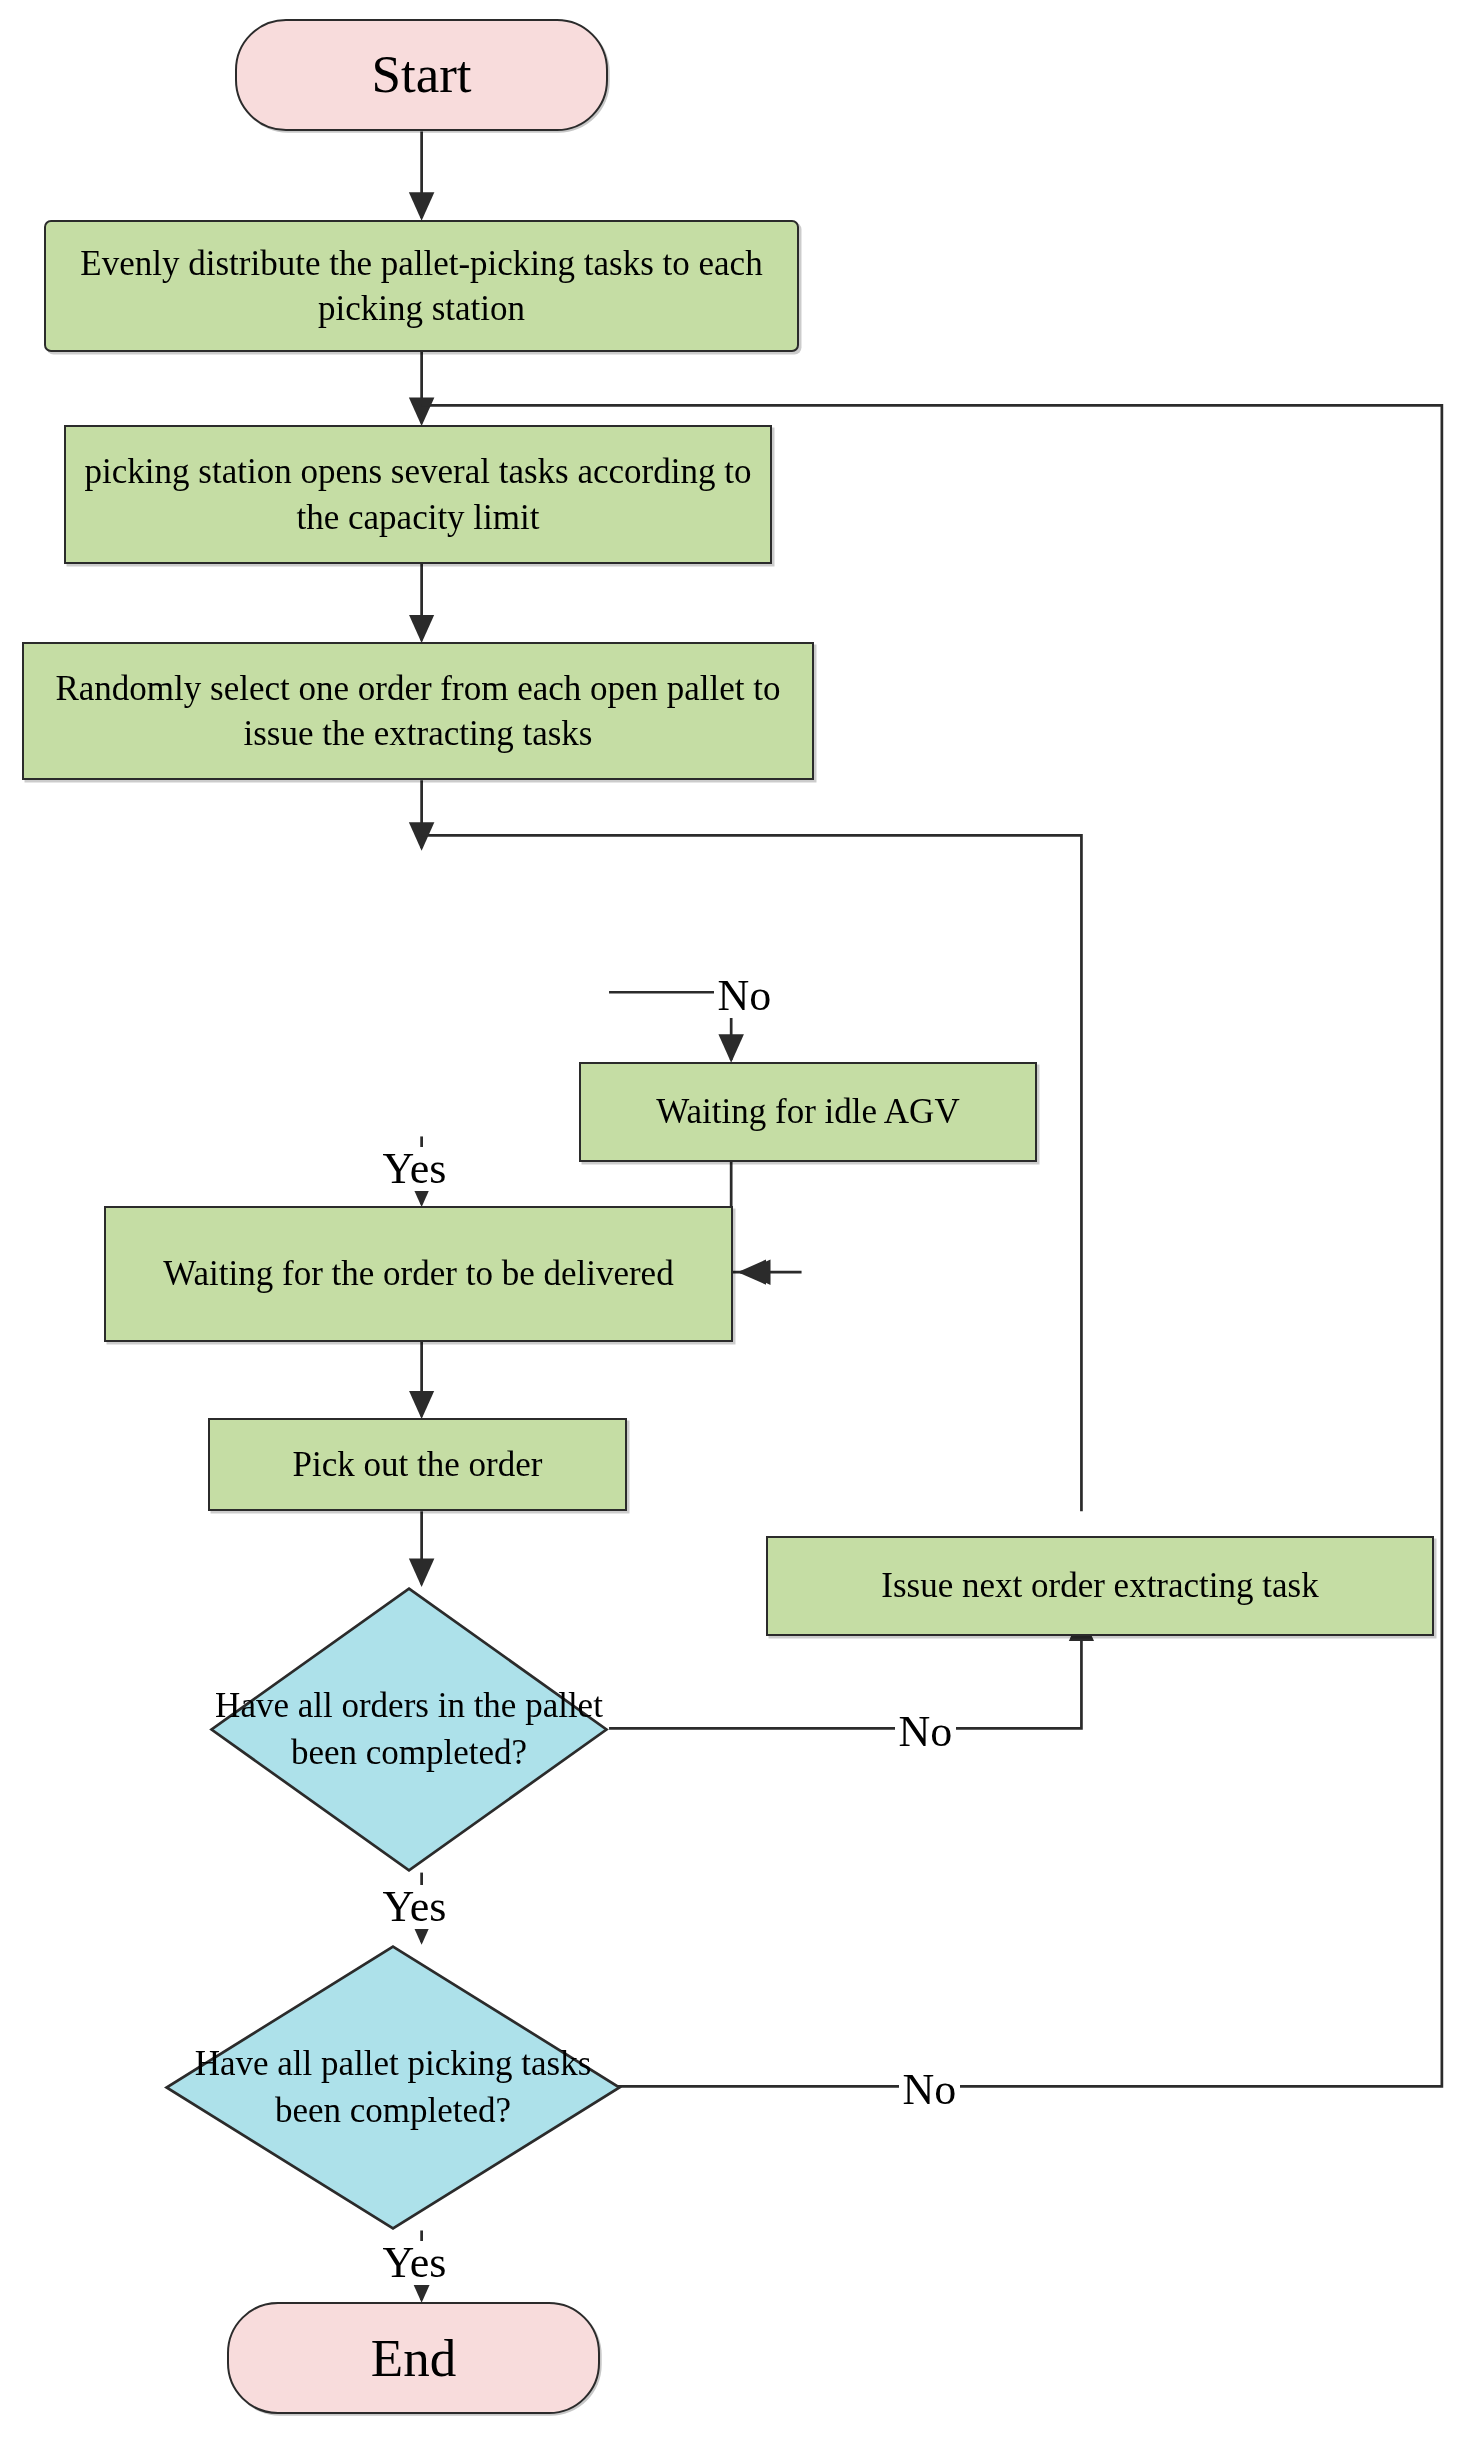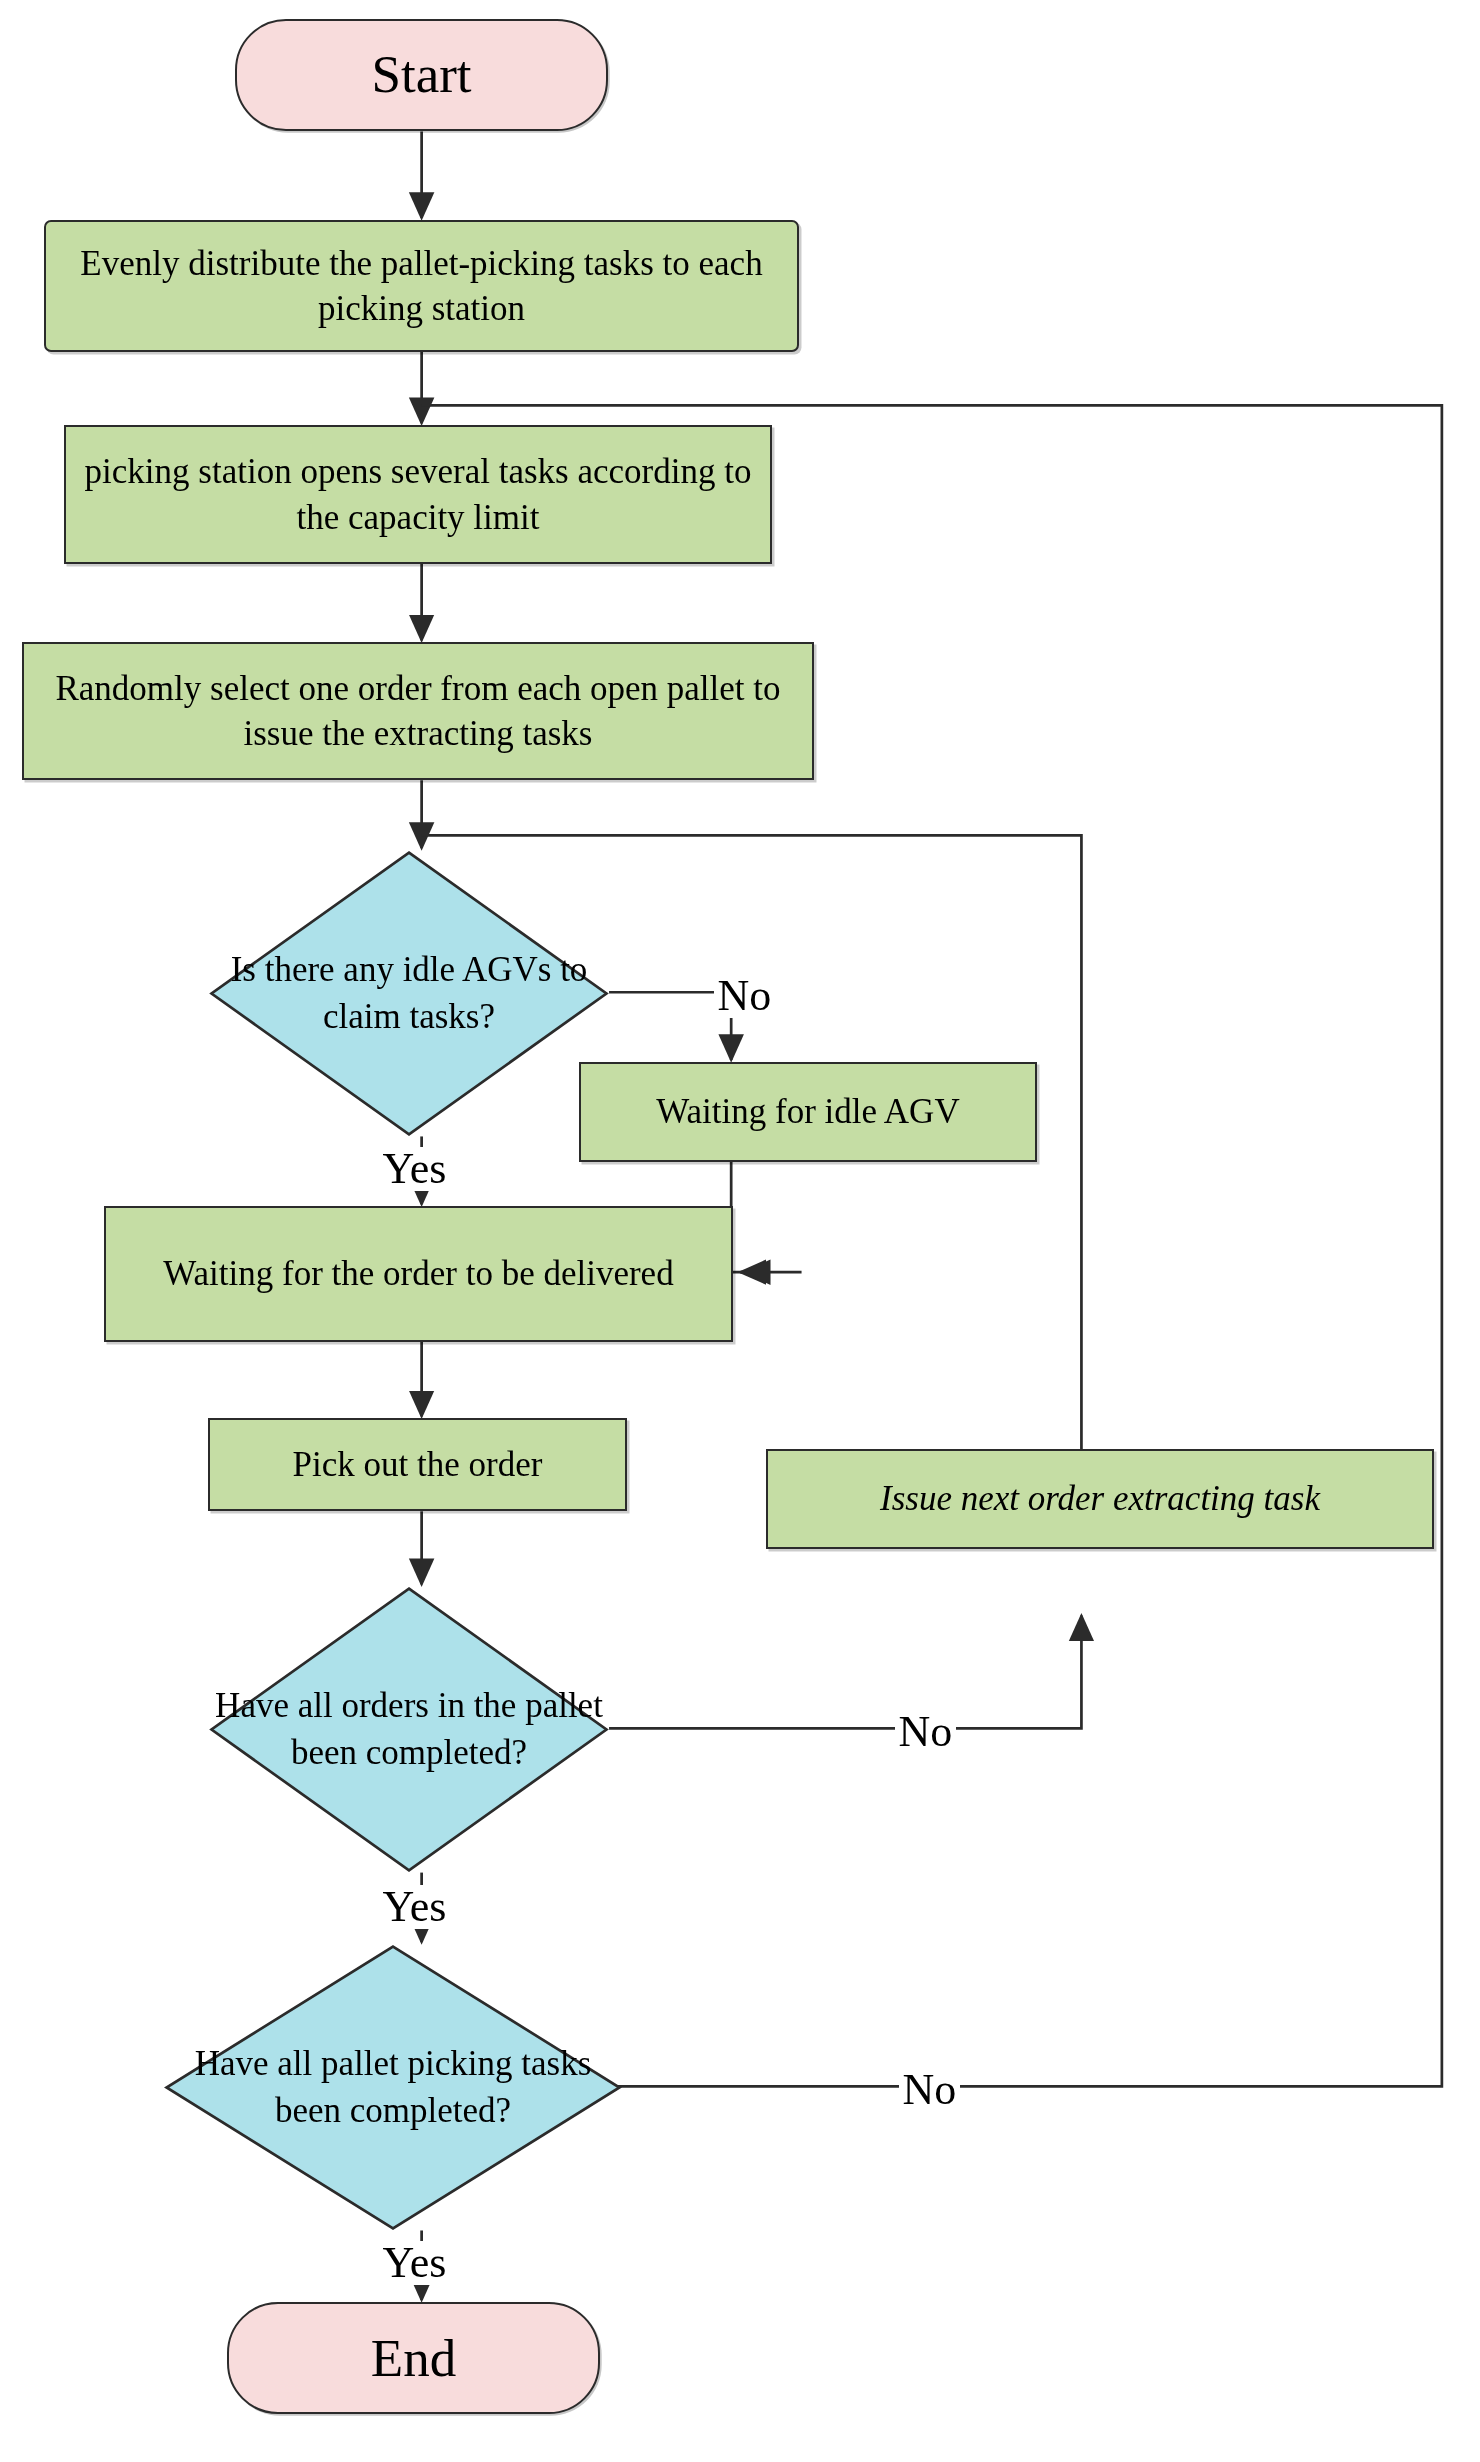--- a/index.html
+++ b/index.html
@@ -136,47 +136,41 @@
   </div>
 
   <div class="node process" style="left:64px; top:425px; width:708px; height:139px;">
     <span>picking station opens several tasks according to the capacity limit</span>
   </div>
 
   <div class="node process" style="left:22px; top:642px; width:792px; height:138px;">
     <span>Randomly select one order from each open pallet  to issue  the extracting tasks</span>
   </div>
 
-  <div class="decision-wrap" style="left:209px; top:850px; width:400px; height:287px;">
-    <svg class="decision-shape" viewBox="0 0 472 338" preserveAspectRatio="none">
-      <polygon points="236,3 469,169 236,335 3,169" fill="#ade1ea" stroke="#2b2b2b" stroke-width="3.2"></polygon>
-    </svg>
-    <div class="decision-label">Is there any idle AGVs to claim tasks?</div>
-  </div>
 
   <div class="node process" style="left:579px; top:1062px; width:458px; height:100px;">
     <span>Waiting for idle AGV</span>
   </div>
 
   <div class="node process" style="left:104px; top:1206px; width:629px; height:136px;">
     <span>Waiting for the order to be delivered</span>
   </div>
 
   <div class="node process" style="left:208px; top:1418px; width:419px; height:93px;">
     <span>Pick out the order</span>
   </div>
 
   <div class="decision-wrap" style="left:209px; top:1586px; width:400px; height:287px;">
     <svg class="decision-shape" viewBox="0 0 472 338" preserveAspectRatio="none">
       <polygon points="236,3 469,169 236,335 3,169" fill="#ade1ea" stroke="#2b2b2b" stroke-width="3.2"></polygon>
     </svg>
     <div class="decision-label">Have all orders in the pallet been completed?</div>
   </div>
 
-  <div class="node process" style="left:766px; top:1449px; width:668px; height:100px;font-style:italic;">
+  <div class="node process" style="left:766px; top:1536px; width:668px; height:100px;">
     <span>Issue  next order extracting task</span>
   </div>
 
   <div class="decision-wrap" style="left:164px; top:1944px; width:458px; height:287px;">
     <svg class="decision-shape" viewBox="0 0 540 338" preserveAspectRatio="none">
       <polygon points="270,3 537,169 270,335 3,169" fill="#ade1ea" stroke="#2b2b2b" stroke-width="3.2"></polygon>
     </svg>
     <div class="decision-label">Have all pallet picking tasks been completed?</div>
   </div>
 

